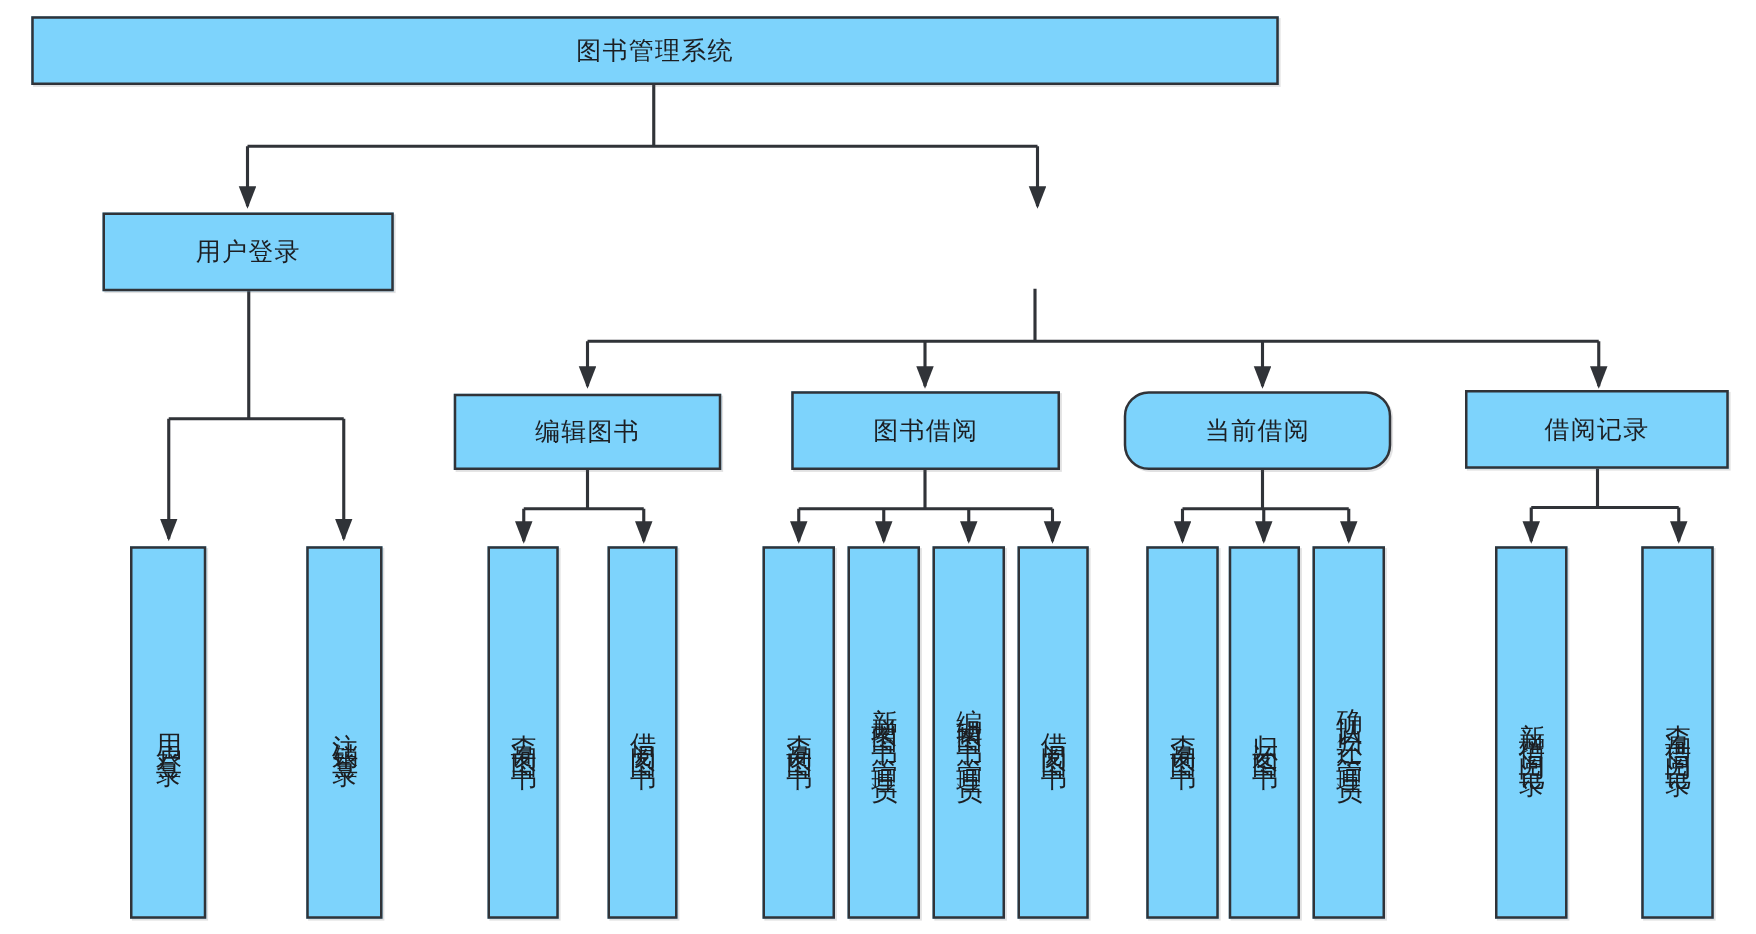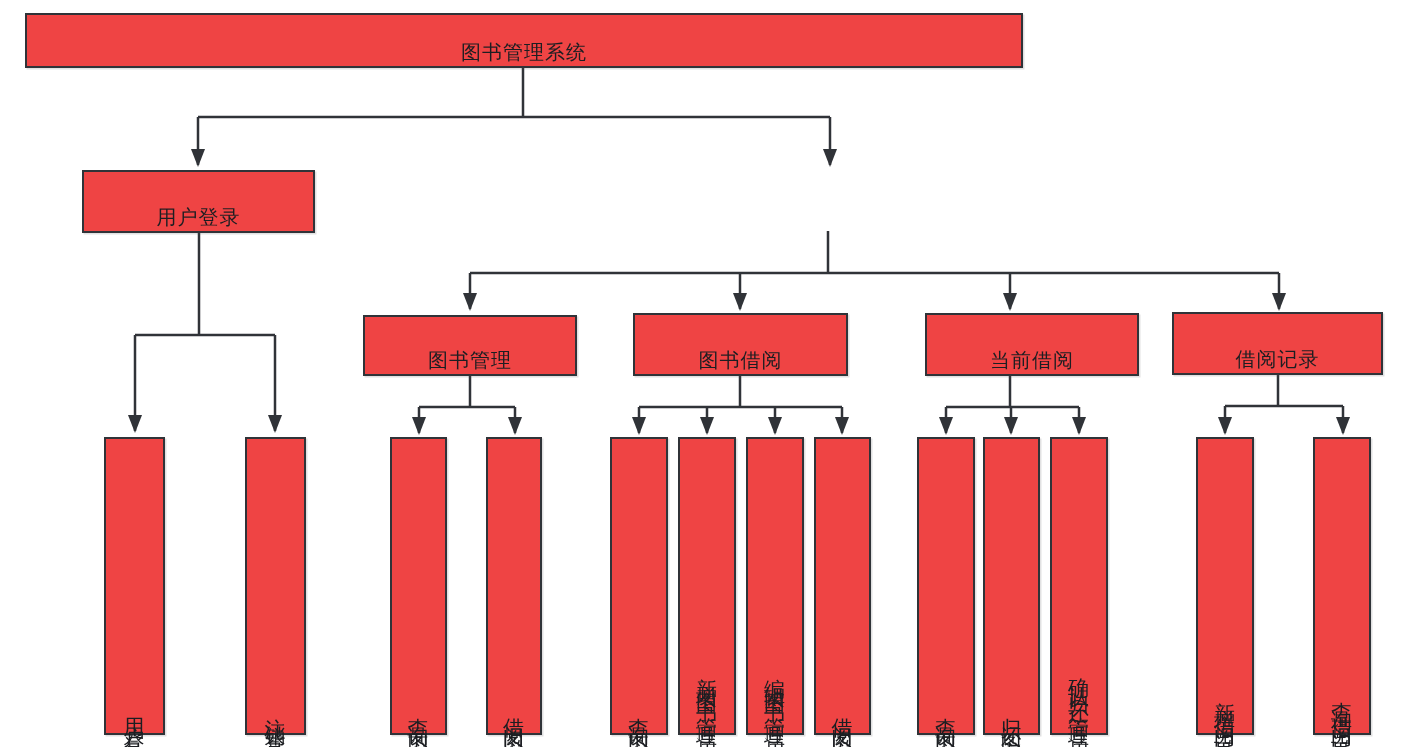--- a/index.html
+++ b/index.html
@@ -11,23 +11,23 @@
   }
   .stage {
     position:relative; width:1405px; height:747px;
     background:#ffffff; overflow:hidden;
   }
   .wires { position:absolute; left:0; top:0; width:1405px; height:747px; }
   .wire  { fill:none; stroke:var(--line,#303338); stroke-width:2.5; }
   .arrow { stroke:var(--line,#303338); stroke-width:2.5; }
   .box {
     position:absolute;
-    background:#ef4444;
+    background:#7dd3fc;
     border:2px solid var(--line,#303338);
-    display:flex; align-items:flex-end; justify-content:center;
+    display:flex; align-items:center; justify-content:center;
     box-shadow:1.5px 1.5px 0 rgba(90,90,95,0.18);
   }
   .hlabel { font-size:20px; letter-spacing:1px; white-space:nowrap; }
   .leaf .vlabel {
     writing-mode:vertical-rl;
     text-orientation:mixed;
     font-size:21px;
     line-height:1;
     letter-spacing:8px;
     white-space:nowrap;
@@ -89,26 +89,26 @@
 
   <div class="box" style="left:25px;top:13px;width:998px;height:55px;">
     <span class="hlabel">图书管理系统</span>
   </div>
 
   <div class="box" style="left:82px;top:170px;width:233px;height:63px;">
     <span class="hlabel">用户登录</span>
   </div>
 
   <div class="box" style="left:363px;top:315px;width:214px;height:61px;">
-    <span class="hlabel">图书管理</span>
+    <span class="hlabel">编辑图书</span>
   </div>
   <div class="box" style="left:633px;top:313px;width:215px;height:63px;">
     <span class="hlabel">图书借阅</span>
   </div>
-  <div class="box" style="left:925px;top:313px;width:214px;height:63px;">
+  <div class="box" style="left:899px;top:313px;width:214px;height:63px;border-radius:20px;">
     <span class="hlabel">当前借阅</span>
   </div>
   <div class="box" style="left:1172px;top:312px;width:211px;height:63px;">
     <span class="hlabel">借阅记录</span>
   </div>
 
   <div class="box leaf" style="left:104px;top:437px;width:61px;height:298px;">
     <span class="vlabel">用户登录</span>
   </div>
   <div class="box leaf" style="left:245px;top:437px;width:61px;height:298px;">

